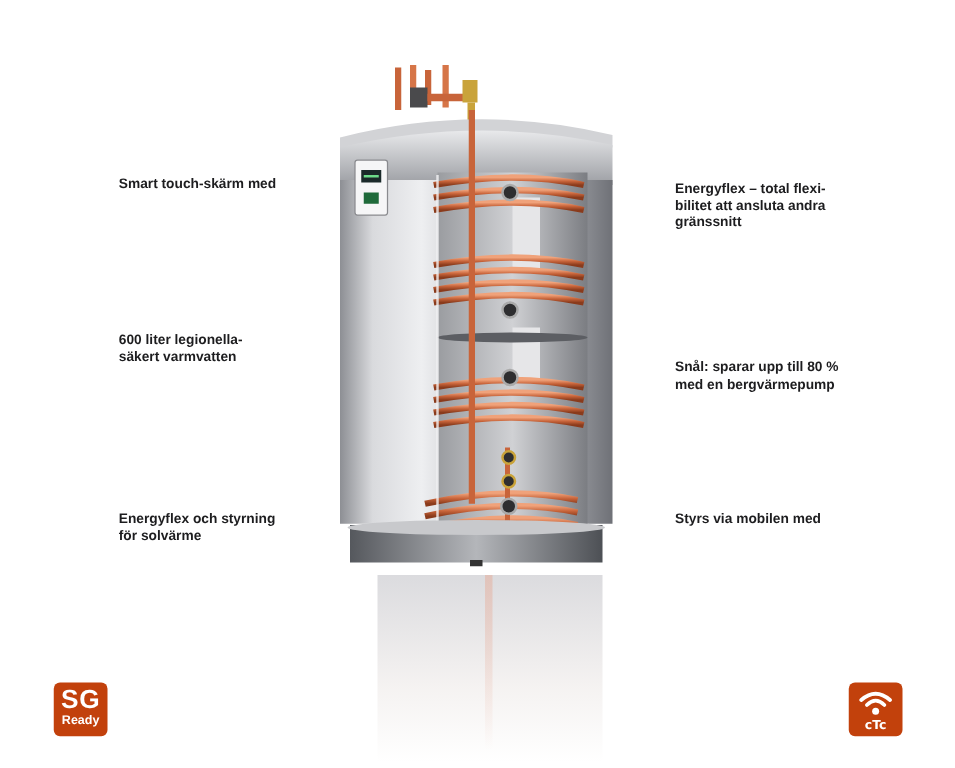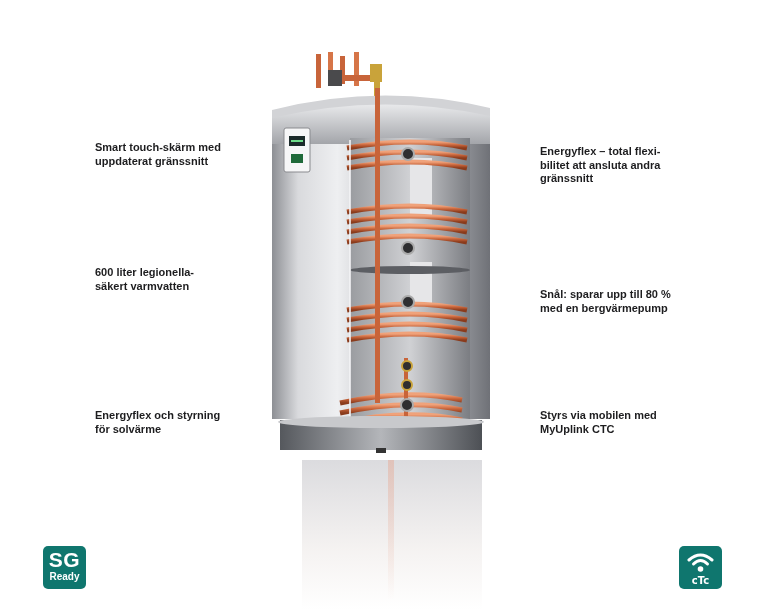--- a/index.html
+++ b/index.html
@@ -20,21 +20,21 @@
     #f-legion  { left: 95px;  top: 266px; }
     #f-sol     { left: 95px;  top: 409px; }
     #f-energy  { left: 540px; top: 145px; }
     #f-snal    { left: 540px; top: 288px; }
     #f-mobile  { left: 540px; top: 409px; }
 
     .badge {
       position: absolute;
       width: 43px; height: 43px;
       border-radius: 5px;
-      background: #0f766e;
+      background: #c2410c;
       color: #fff;
       text-align: center;
     }
     #badge-sg { left: 43px; top: 546px; }
     #badge-sg .sg { display:block; font-size: 21px; font-weight: bold; line-height: 22px; margin-top: 3px; letter-spacing: 0.5px; }
     #badge-sg .ready { display:block; font-size: 10px; font-weight: bold; line-height: 12px; }
     #badge-ctc { left: 679px; top: 546px; }
     #badge-ctc svg { position:absolute; left: 8px; top: 5px; }
     #badge-ctc .ctc { position:absolute; left:0; right:0; bottom: 3px; font-size: 10px; font-weight: bold; line-height: 11px; font-family: "DejaVu Sans", sans-serif; }
 
@@ -44,21 +44,20 @@
       position: absolute; left: 40px; top: 412px; width: 180px; height: 150px;
       background: linear-gradient(to bottom, rgba(200,200,205,0.65), rgba(235,230,228,0.5) 60%, rgba(255,255,255,0));
     }
     .reflection-stripe { position:absolute; left: 86px; top: 0; width: 6px; height: 140px; background: linear-gradient(to bottom, rgba(230,170,150,0.5), rgba(255,255,255,0)); }
   </style>
 </head>
 <body>
 
 <div id="f-touch" class="feature">
   <span>Smart touch-skärm med</span>
-  <span>uppdaterat gränssnitt</span>
 </div>
 <div id="f-legion" class="feature">
   <span>600 liter legionella-</span>
   <span>säkert varmvatten</span>
 </div>
 <div id="f-sol" class="feature">
   <span>Energyflex och styrning</span>
   <span>för solvärme</span>
 </div>
 
@@ -66,21 +65,20 @@
   <span>Energyflex – total flexi-</span>
   <span>bilitet att ansluta andra</span>
   <span>gränssnitt</span>
 </div>
 <div id="f-snal" class="feature">
   <span>Snål: sparar upp till 80 %</span>
   <span>med en bergvärmepump</span>
 </div>
 <div id="f-mobile" class="feature">
   <span>Styrs via mobilen med</span>
-  <span>MyUplink CTC</span>
 </div>
 
 <div id="tank">
   <svg width="240" height="420" viewBox="0 0 240 420">
     <defs>
       <linearGradient id="steelBody" x1="0" x2="1" y1="0" y2="0">
         <stop offset="0" stop-color="#8d8f94"></stop>
         <stop offset="0.12" stop-color="#d9dadd"></stop>
         <stop offset="0.3" stop-color="#eeeff1"></stop>
         <stop offset="0.5" stop-color="#c4c5c9"></stop>

